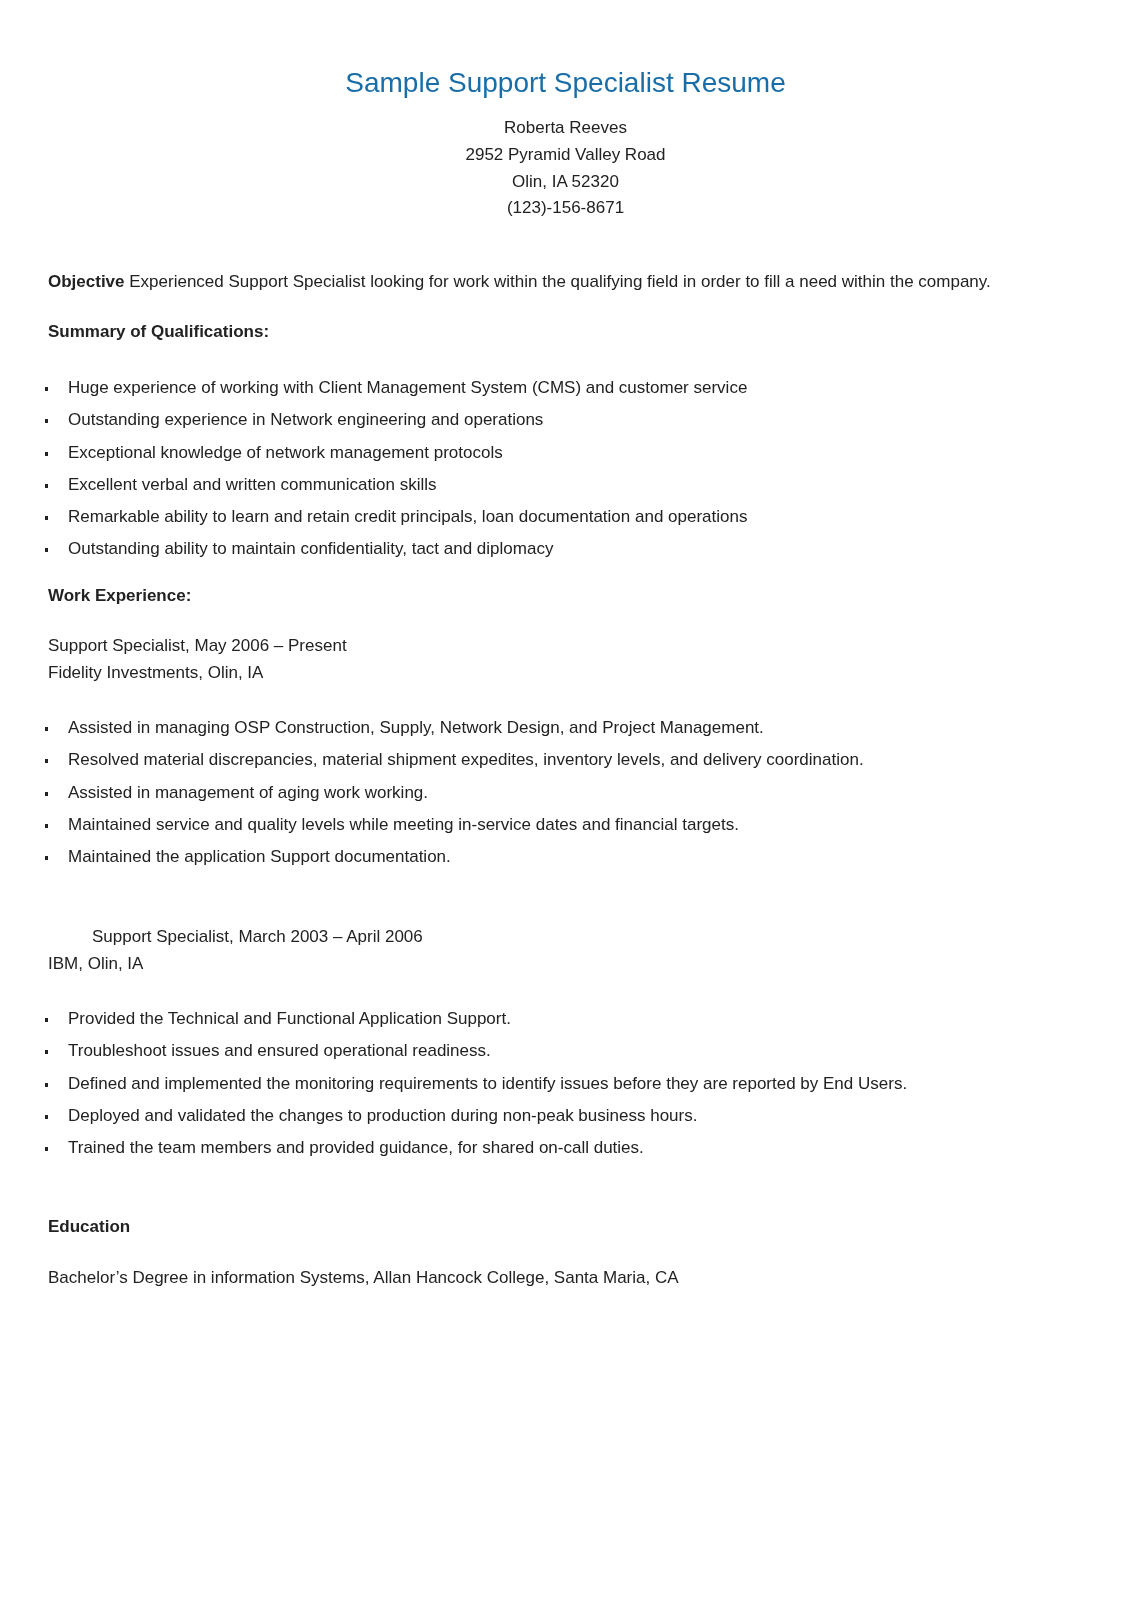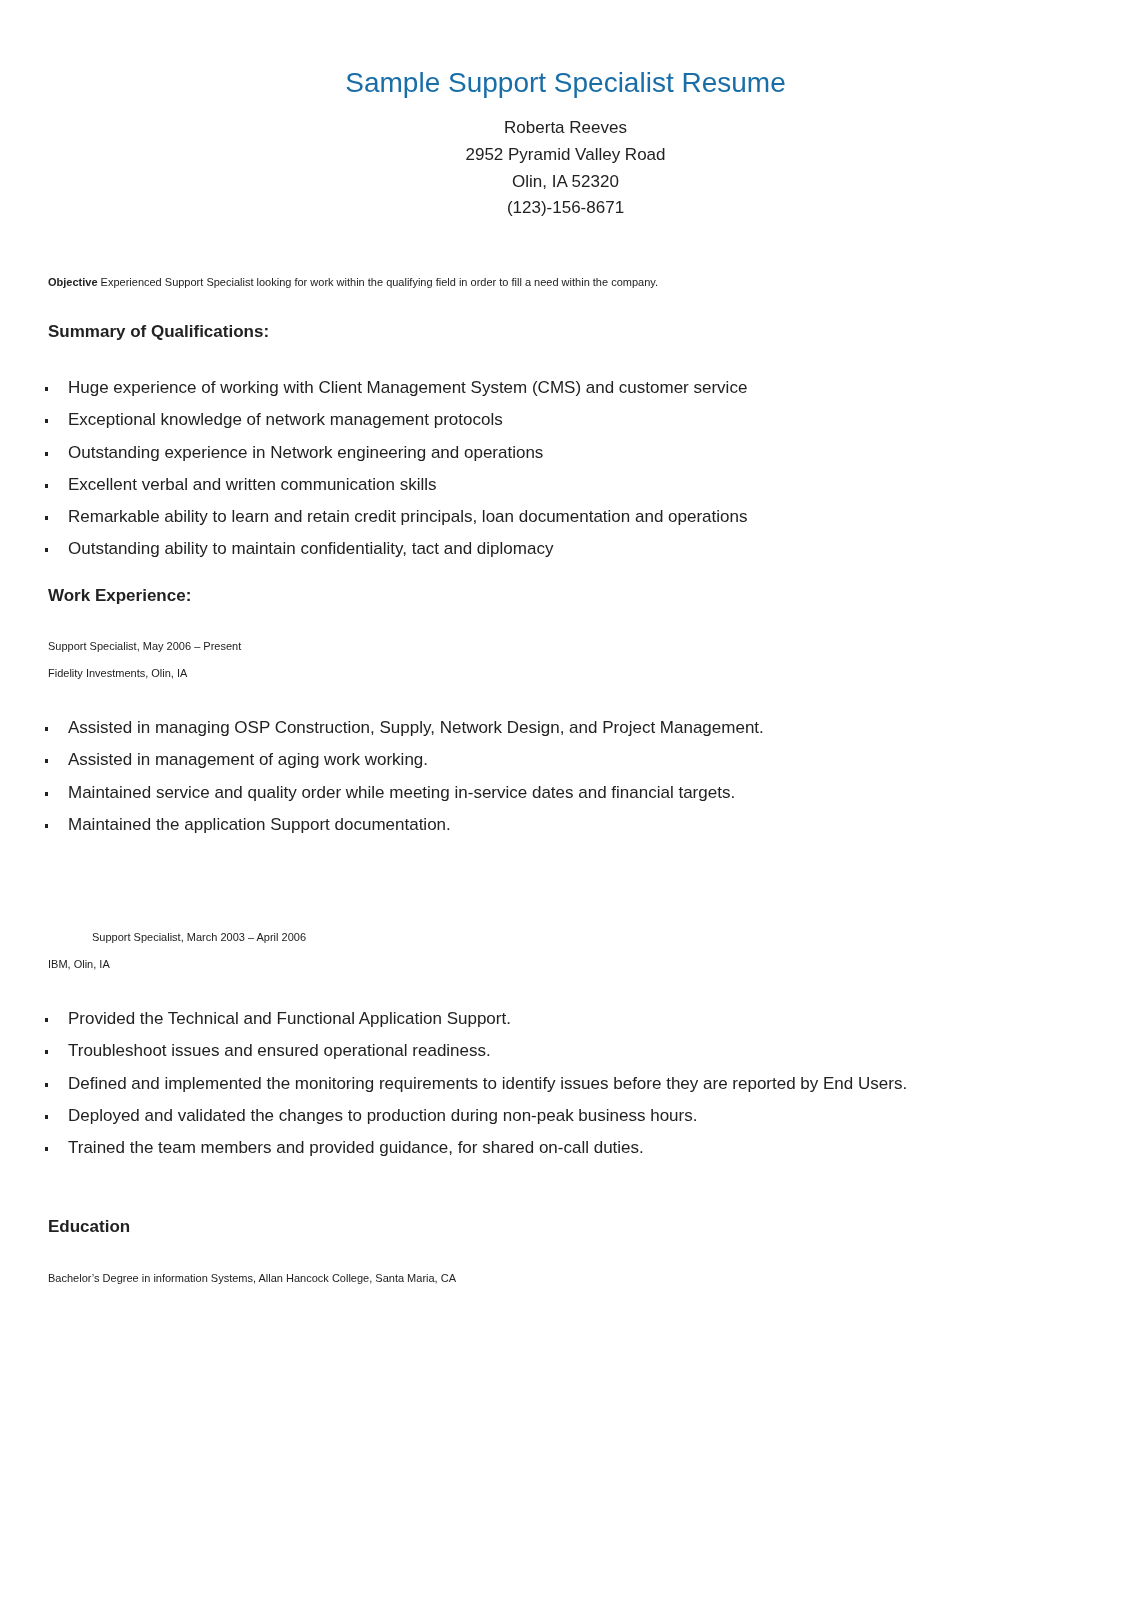--- a/index.html
+++ b/index.html
@@ -36,21 +36,21 @@
       top: 115px;
       text-align: center;
       font-size: 17px;
       line-height: 26.8px;
       color: #222222;
     }
     .contact div { height: 26.8px; }
     .text {
       position: absolute;
       left: 48px;
-      font-size: 11px;
+      font-size: 17px;
       line-height: 22px;
       color: #222222;
       white-space: nowrap;
     }
     .bold { font-weight: bold; }
     .heading {
       position: absolute;
       left: 48px;
       font-size: 17px;
       line-height: 22px;
@@ -97,36 +97,37 @@
   </div>
 
   <div class="text" style="top:271px;">
     <span class="bold">Objective</span><span> Experienced Support Specialist looking for work within the qualifying field in order to fill a need within the company.</span>
   </div>
 
   <div class="heading" style="top:321px;">Summary of Qualifications:</div>
 
   <ul class="bullets" style="top:377px;">
     <li><span class="bullet"></span><span>Huge experience of working with Client Management System (CMS) and customer service</span></li>
+    <li><span class="bullet"></span><span>Outstanding experience in Network engineering and operations</span></li>
     <li><span class="bullet"></span><span>Exceptional knowledge of network management protocols</span></li>
-    <li><span class="bullet"></span><span>Outstanding experience in Network engineering and operations</span></li>
     <li><span class="bullet"></span><span>Excellent verbal and written communication skills</span></li>
     <li><span class="bullet"></span><span>Remarkable ability to learn and retain credit principals, loan documentation and operations</span></li>
     <li><span class="bullet"></span><span>Outstanding ability to maintain confidentiality, tact and diplomacy</span></li>
   </ul>
 
   <div class="heading" style="top:585px;">Work Experience:</div>
 
   <div class="text" style="top:635px;">Support Specialist, May 2006 – Present</div>
   <div class="text" style="top:662px;">Fidelity Investments, Olin, IA</div>
 
   <ul class="bullets" style="top:717px;">
     <li><span class="bullet"></span><span>Assisted in managing OSP Construction, Supply, Network Design, and Project Management.</span></li>
+    <li><span class="bullet"></span><span>Resolved material discrepancies, material shipment expedites, inventory levels, and delivery coordination.</span></li>
     <li><span class="bullet"></span><span>Assisted in management of aging work working.</span></li>
-    <li><span class="bullet"></span><span>Maintained service and quality order while meeting in-service dates and financial targets.</span></li>
+    <li><span class="bullet"></span><span>Maintained service and quality levels while meeting in-service dates and financial targets.</span></li>
     <li><span class="bullet"></span><span>Maintained the application Support documentation.</span></li>
   </ul>
 
   <div class="text" style="top:926px;margin-left:44px;">Support Specialist, March 2003 – April 2006</div>
   <div class="text" style="top:953px;">IBM, Olin, IA</div>
 
   <ul class="bullets" style="top:1008px;">
     <li><span class="bullet"></span><span>Provided the Technical and Functional Application Support.</span></li>
     <li><span class="bullet"></span><span>Troubleshoot issues and ensured operational readiness.</span></li>
     <li><span class="bullet"></span><span>Defined and implemented the monitoring requirements to identify issues before they are reported by End Users.</span></li>

